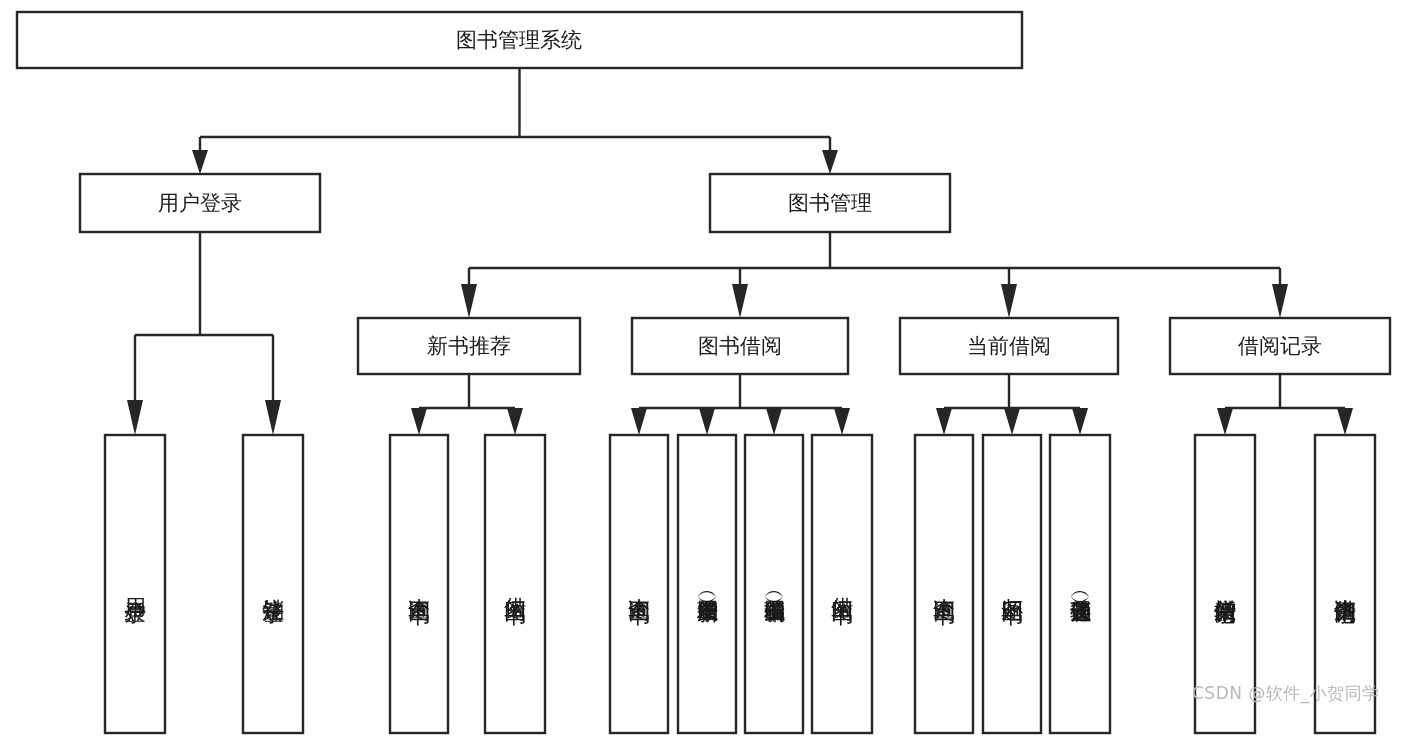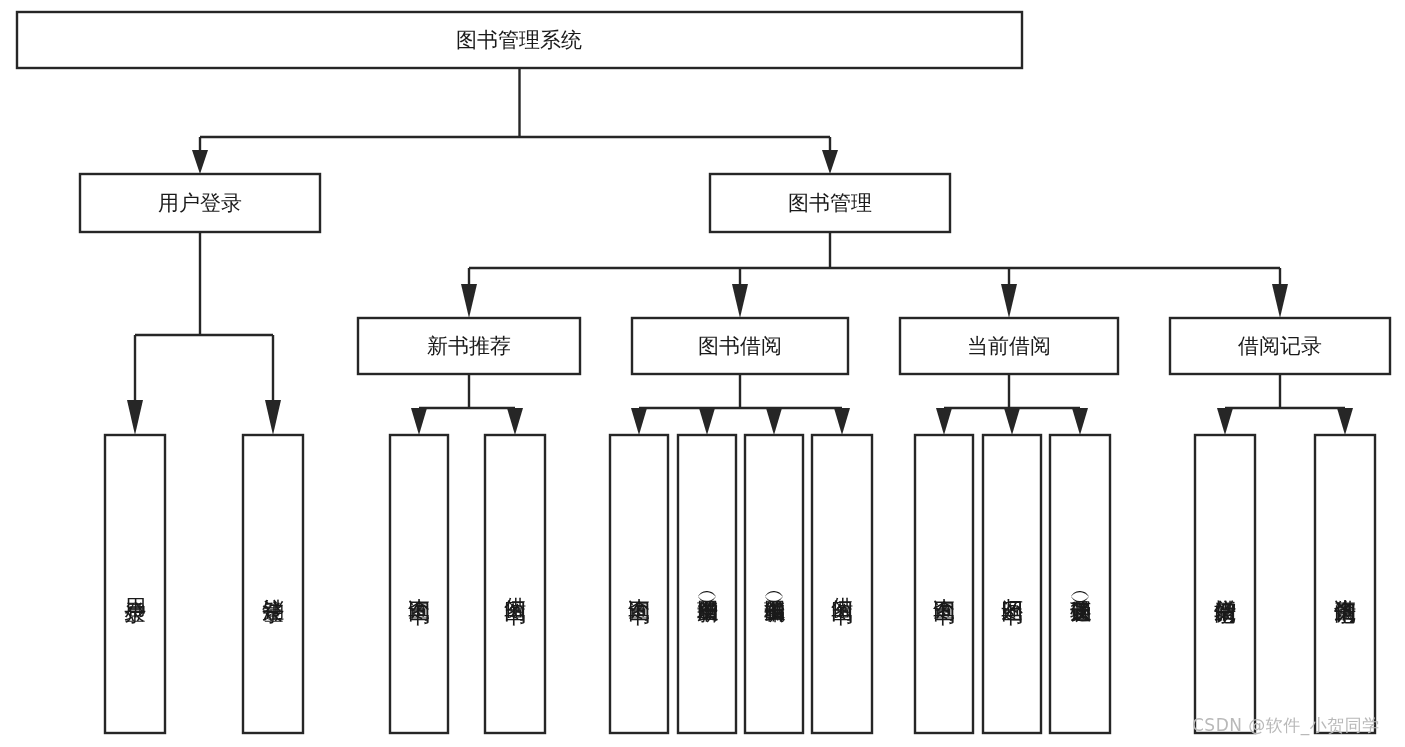--- a/index.html
+++ b/index.html
@@ -184,13 +184,13 @@
 <div class="vlabel" style="left:610px; top:435px; width:58px; height:298px;">查询图书</div>
 <div class="vlabel" style="left:678px; top:437px; width:58px; height:294px; font-size:21px; letter-spacing:0px;">新增图书（管理员）</div>
 <div class="vlabel" style="left:745px; top:437px; width:58px; height:294px; font-size:21px; letter-spacing:0px;">编辑图书（管理员）</div>
 <div class="vlabel" style="left:812px; top:435px; width:60px; height:298px;">借阅图书</div>
 <div class="vlabel" style="left:915px; top:435px; width:58px; height:298px;">查询图书</div>
 <div class="vlabel" style="left:983px; top:435px; width:58px; height:298px;">归还图书</div>
 <div class="vlabel" style="left:1050px; top:437px; width:60px; height:294px; font-size:21px; letter-spacing:0px;">确认归还（管理员）</div>
 <div class="vlabel" style="left:1195px; top:435px; width:60px; height:298px; letter-spacing:1px;">新增借阅记录</div>
 <div class="vlabel" style="left:1315px; top:435px; width:60px; height:298px; letter-spacing:1px;">查询借阅记录</div>
 
-<div class="watermark" style="left:1192px; top:714px;">CSDN @软件_小贺同学</div>
+<div class="watermark" style="left:1192px; top:682px;">CSDN @软件_小贺同学</div>
 
 </body></html>

